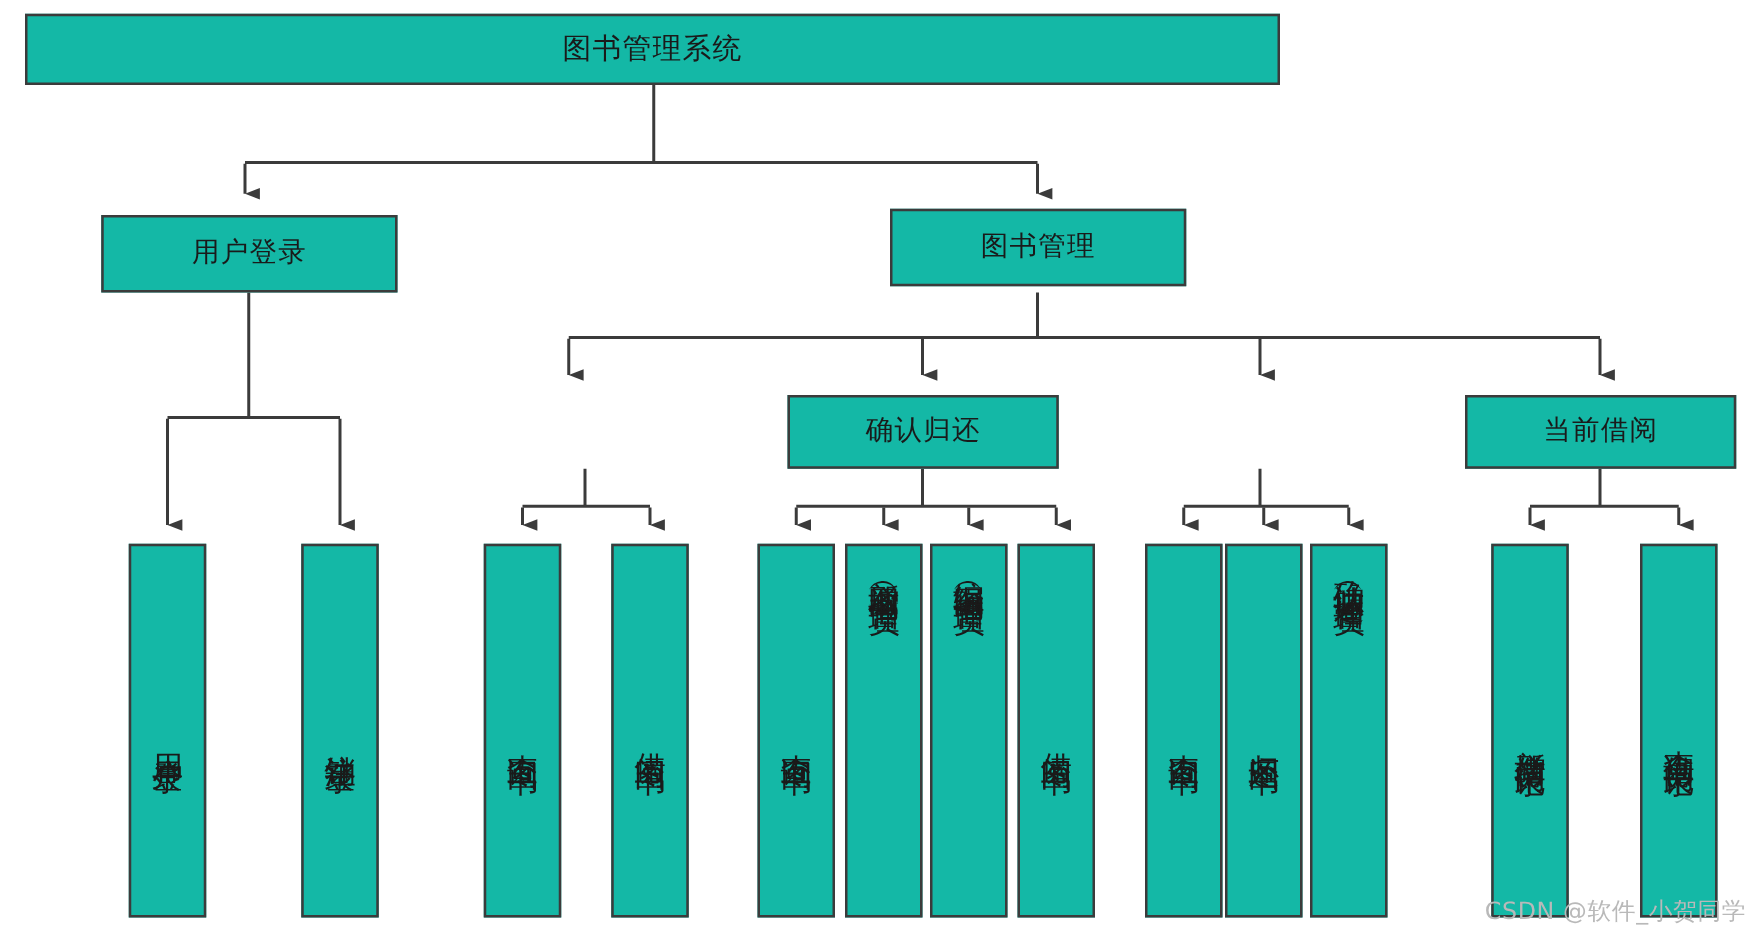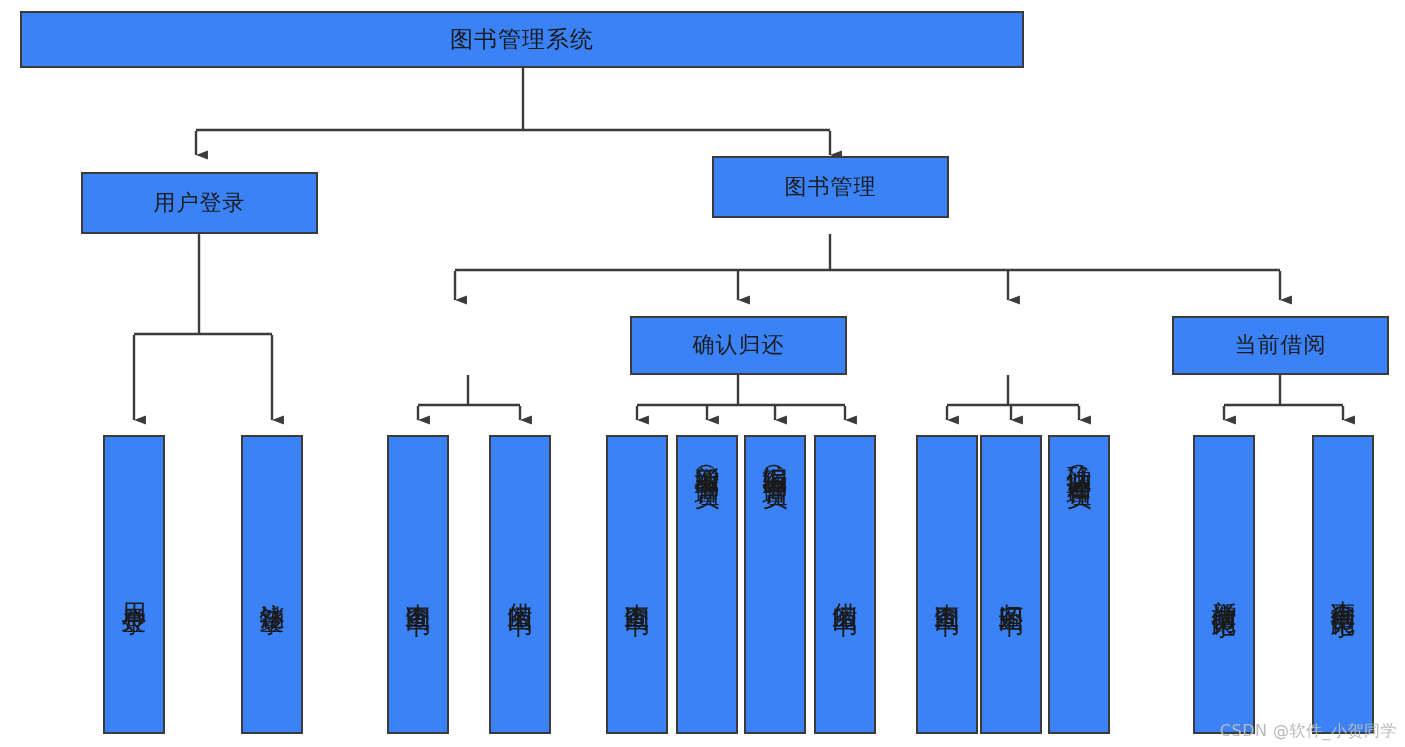--- a/index.html
+++ b/index.html
@@ -15,21 +15,21 @@
     width:1405px;height:747px;
   }
   #edges{
     position:absolute;left:0;top:0;
     width:1405px;height:747px;
     pointer-events:none;
   }
   .node{
     position:absolute;
     box-sizing:border-box;
-    background:#3b82f6;
+    background:#14b8a6;
     border:2px solid #3b3b3b;
     display:flex;
     align-items:center;
     justify-content:center;
     color:#1a1a1a;
     z-index:2;
   }
   .node .lbl{
     display:block;
     text-align:center;
@@ -55,21 +55,21 @@
     letter-spacing:3px;
     margin:0 auto;
   }
   .node.vert.mid .lbl{
     margin-top:auto;
     margin-bottom:auto;
   }
   #watermark{
     position:absolute;
     right:8px;bottom:5px;
-    font-size:16px;
+    font-size:19px;
     color:#b9b9b9;
     letter-spacing:0.5px;
     z-index:3;
     white-space:nowrap;
   }
 </style>
 </head>
 <body>
 
 <div id="diagram">
@@ -124,21 +124,21 @@
     </g>
   </svg>
 
   <div class="node horiz root" style="left:20px;top:11px;width:1004px;height:57px;">
     <span class="lbl">图书管理系统</span>
   </div>
 
   <div class="node horiz" style="left:81px;top:172px;width:237px;height:62px;">
     <span class="lbl">用户登录</span>
   </div>
-  <div class="node horiz" style="left:712px;top:156px;width:237px;height:62px;">
+  <div class="node horiz" style="left:712px;top:167px;width:237px;height:62px;">
     <span class="lbl">图书管理</span>
   </div>
 
   <div class="node horiz" style="left:630px;top:316px;width:217px;height:59px;">
     <span class="lbl">确认归还</span>
   </div>
   <div class="node horiz" style="left:1172px;top:316px;width:217px;height:59px;">
     <span class="lbl">当前借阅</span>
   </div>
 

